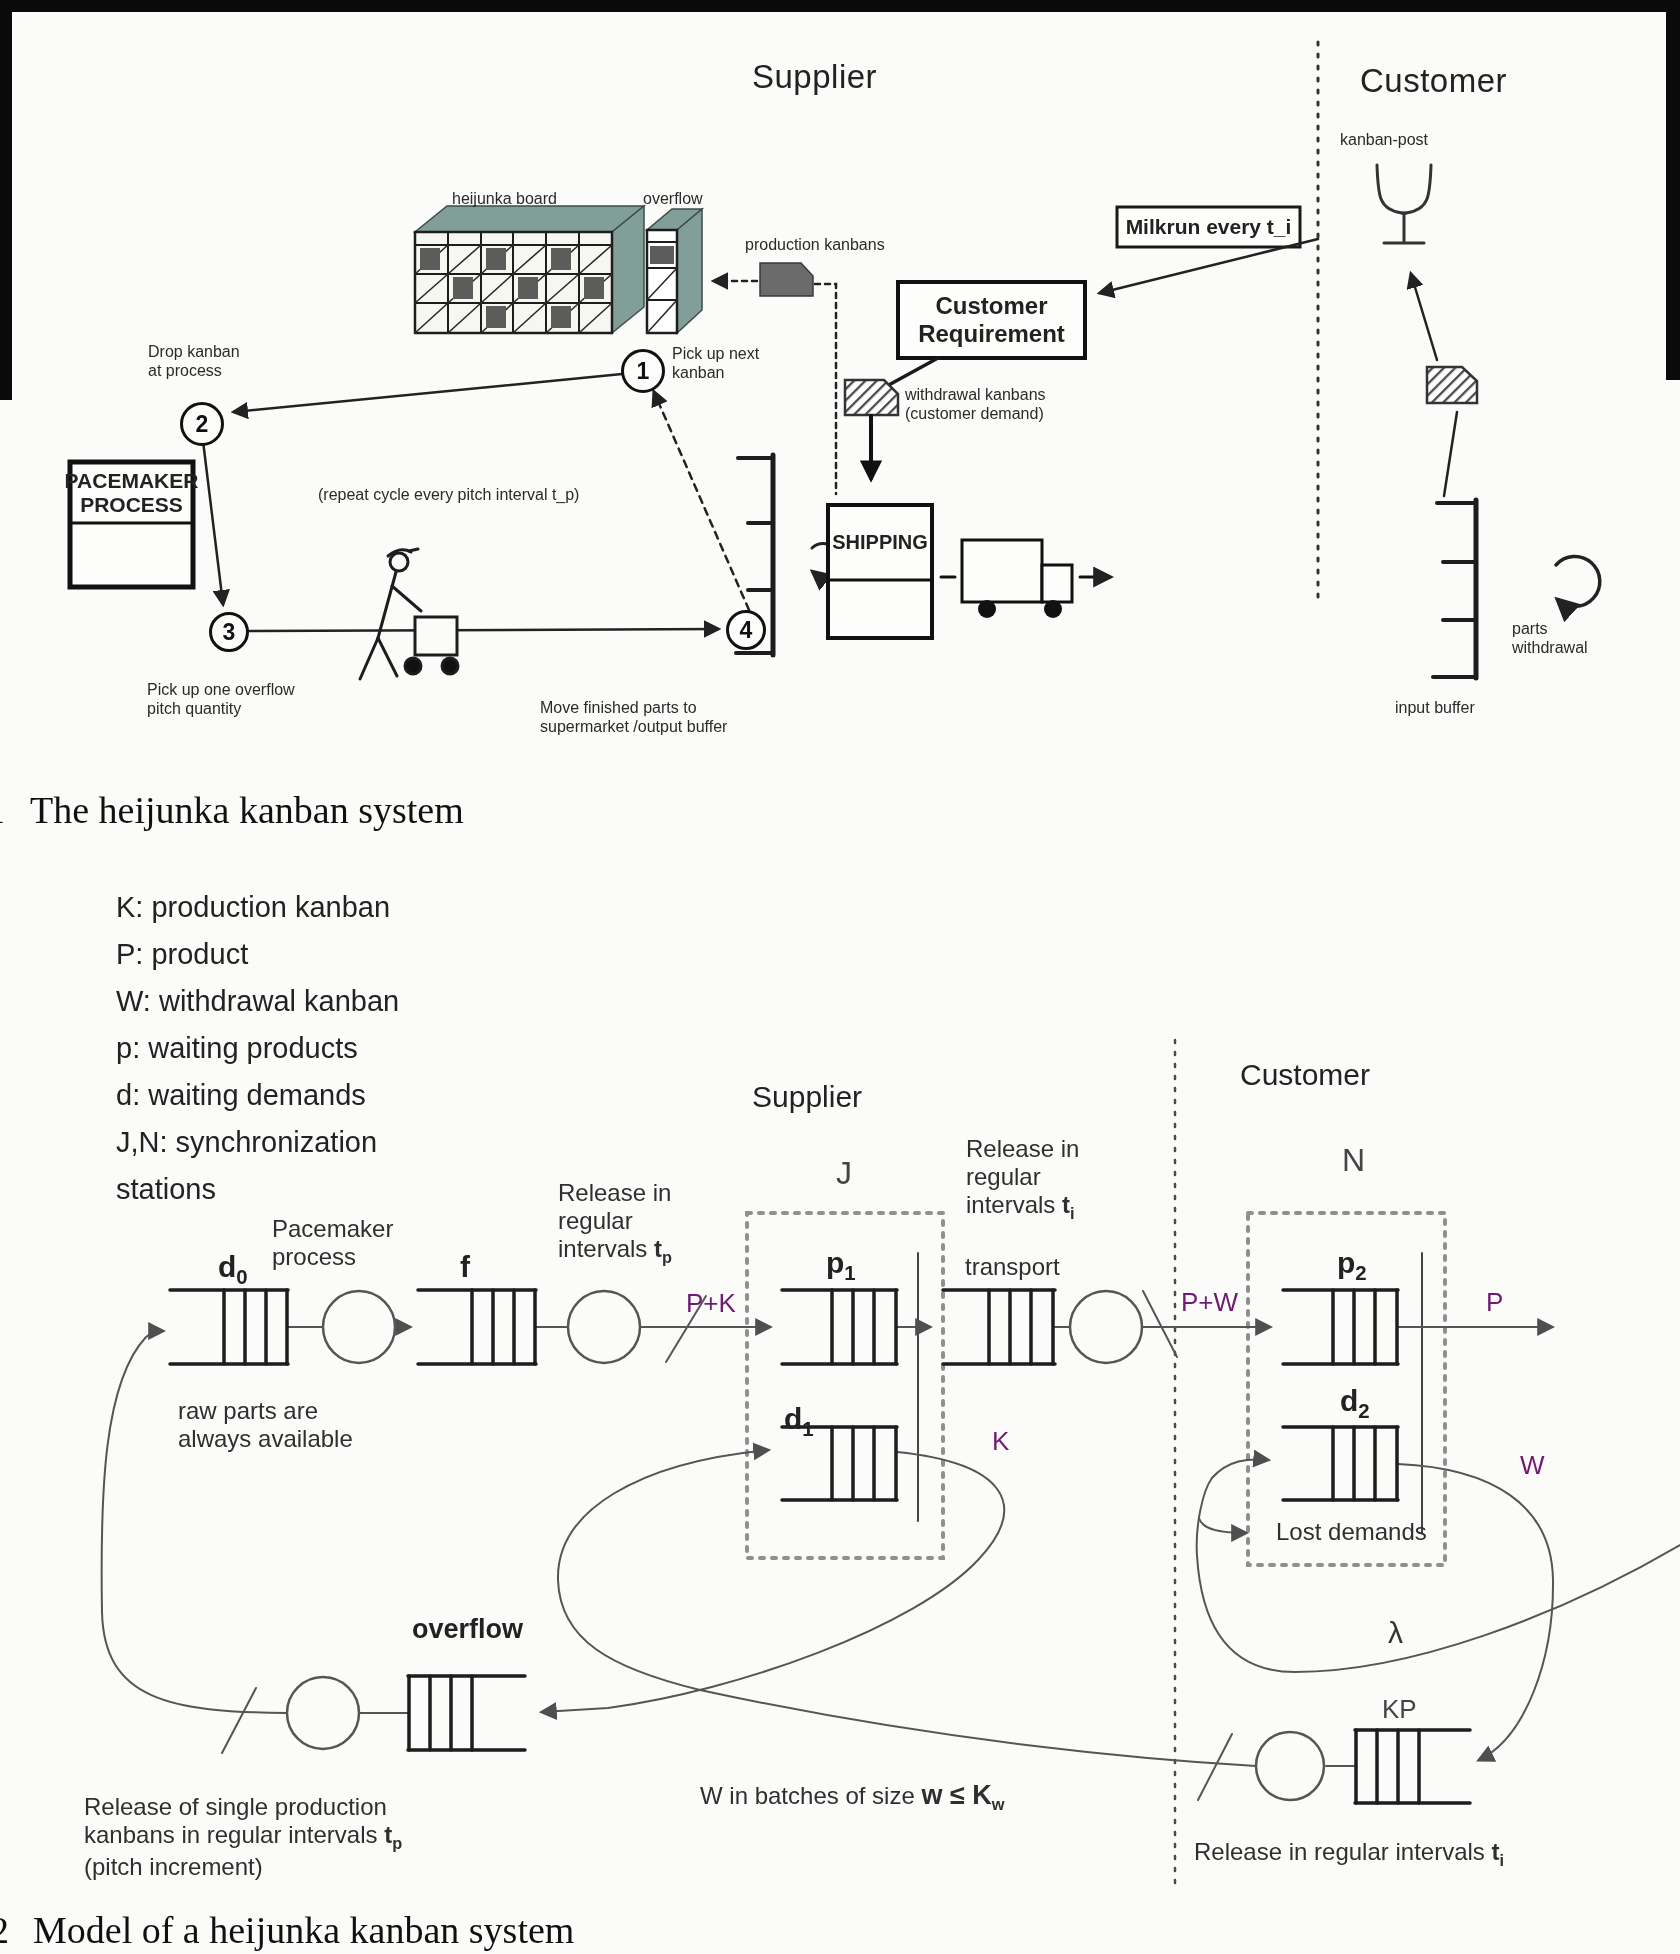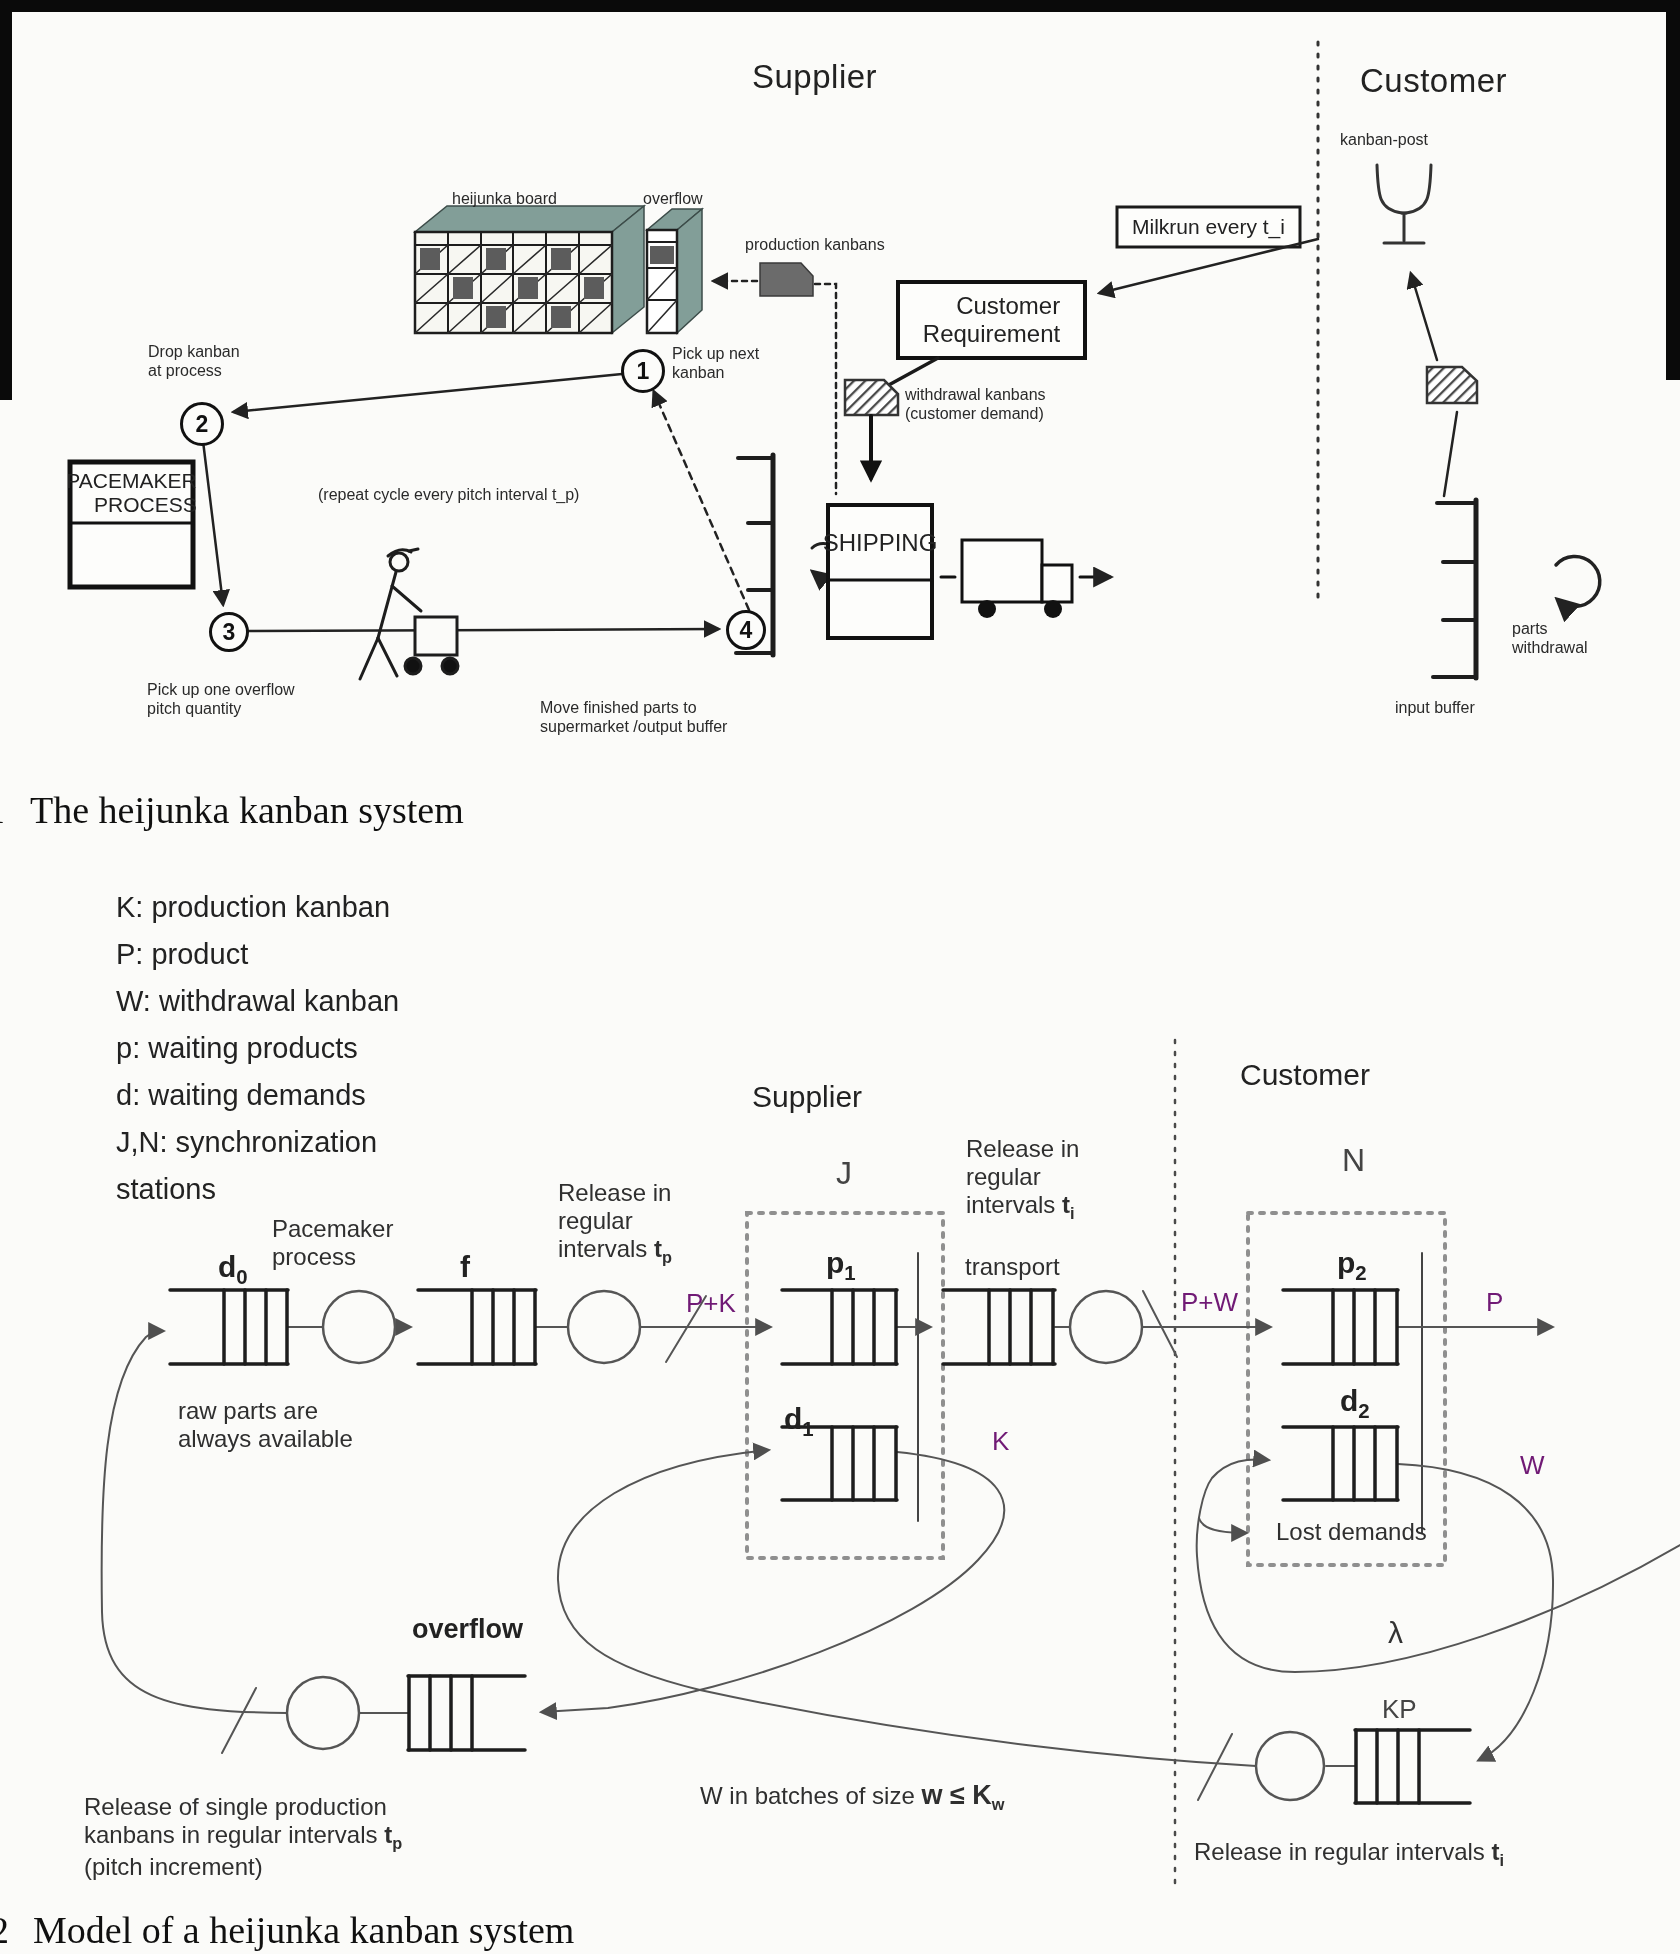--- a/index.html
+++ b/index.html
@@ -6,21 +6,21 @@
   body{width:1680px;height:1954px;position:relative;background:#fbfbf9;overflow:hidden;
        font-family:"Liberation Sans",sans-serif;color:#1c1c1c;}
   #art{position:absolute;left:0;top:0;z-index:0;}
   .lbl{position:absolute;z-index:2;white-space:nowrap;color:#222;}
   .lbl div{line-height:1.16;}
   .h1{font-size:33px;font-weight:500;letter-spacing:.5px;}
   .h2{font-size:30px;font-weight:500;}
   .t24{font-size:16px;font-weight:400;color:#2a2a2a;}
   .t24n{font-size:24px;font-weight:500;color:#2f2f2f;}
   .flow{font-size:26px;font-weight:500;color:#701a75;}
-  .boxtxt{display:flex;align-items:center;justify-content:center;text-align:right;font-weight:normal;}
+  .boxtxt{display:flex;align-items:center;justify-content:center;text-align:center;font-weight:bold;}
   .circ{position:absolute;z-index:2;border:3px solid #111;border-radius:50%;background:#fcfcfa;
         display:flex;align-items:center;justify-content:center;font-weight:bold;font-size:23px;color:#111;}
   .qlbl{font-size:30px;font-weight:bold;color:#222;}
   .qlbl sub,.lbl sub{font-size:0.68em;font-weight:bold;}
   .v{font-weight:bold;}
   .cap{position:absolute;z-index:2;font-family:"Liberation Serif",serif;font-size:38px;color:#101010;white-space:nowrap;}
   .legend-line{font-size:29px;font-weight:500;color:#222;line-height:47px;}
   #legend{position:absolute;left:116px;top:884px;z-index:2;}
 </style>
 </head>
@@ -348,21 +348,21 @@
 </div>
 <div class="lbl t24" style="left:318px;top:486px;">(repeat cycle every pitch interval t_p)</div>
 <div class="lbl t24" style="left:147px;top:681px;">
   <div>Pick up one overflow</div>
     <div>pitch quantity</div>
 </div>
 <div class="lbl t24" style="left:540px;top:699px;">
   <div>Move finished parts to</div>
     <div>supermarket /output buffer</div>
 </div>
-<div class="lbl boxtxt" style="left:828px;top:505px;width:104px;height:75px;font-size:24px;">SHIPPING</div>
+<div class="lbl boxtxt" style="left:828px;top:505px;width:104px;height:75px;font-size:20px;">SHIPPING</div>
 <div class="lbl t24" style="left:1512px;top:620px;">
   <div>parts</div>
     <div>withdrawal</div>
 </div>
 <div class="lbl t24" style="left:1395px;top:699px;">input buffer</div>
 
 <div class="circ" style="left:621px;top:349px;width:38px;height:38px;">
     <span>1</span>
   </div>
 <div class="circ" style="left:180px;top:402px;width:38px;height:38px;">

